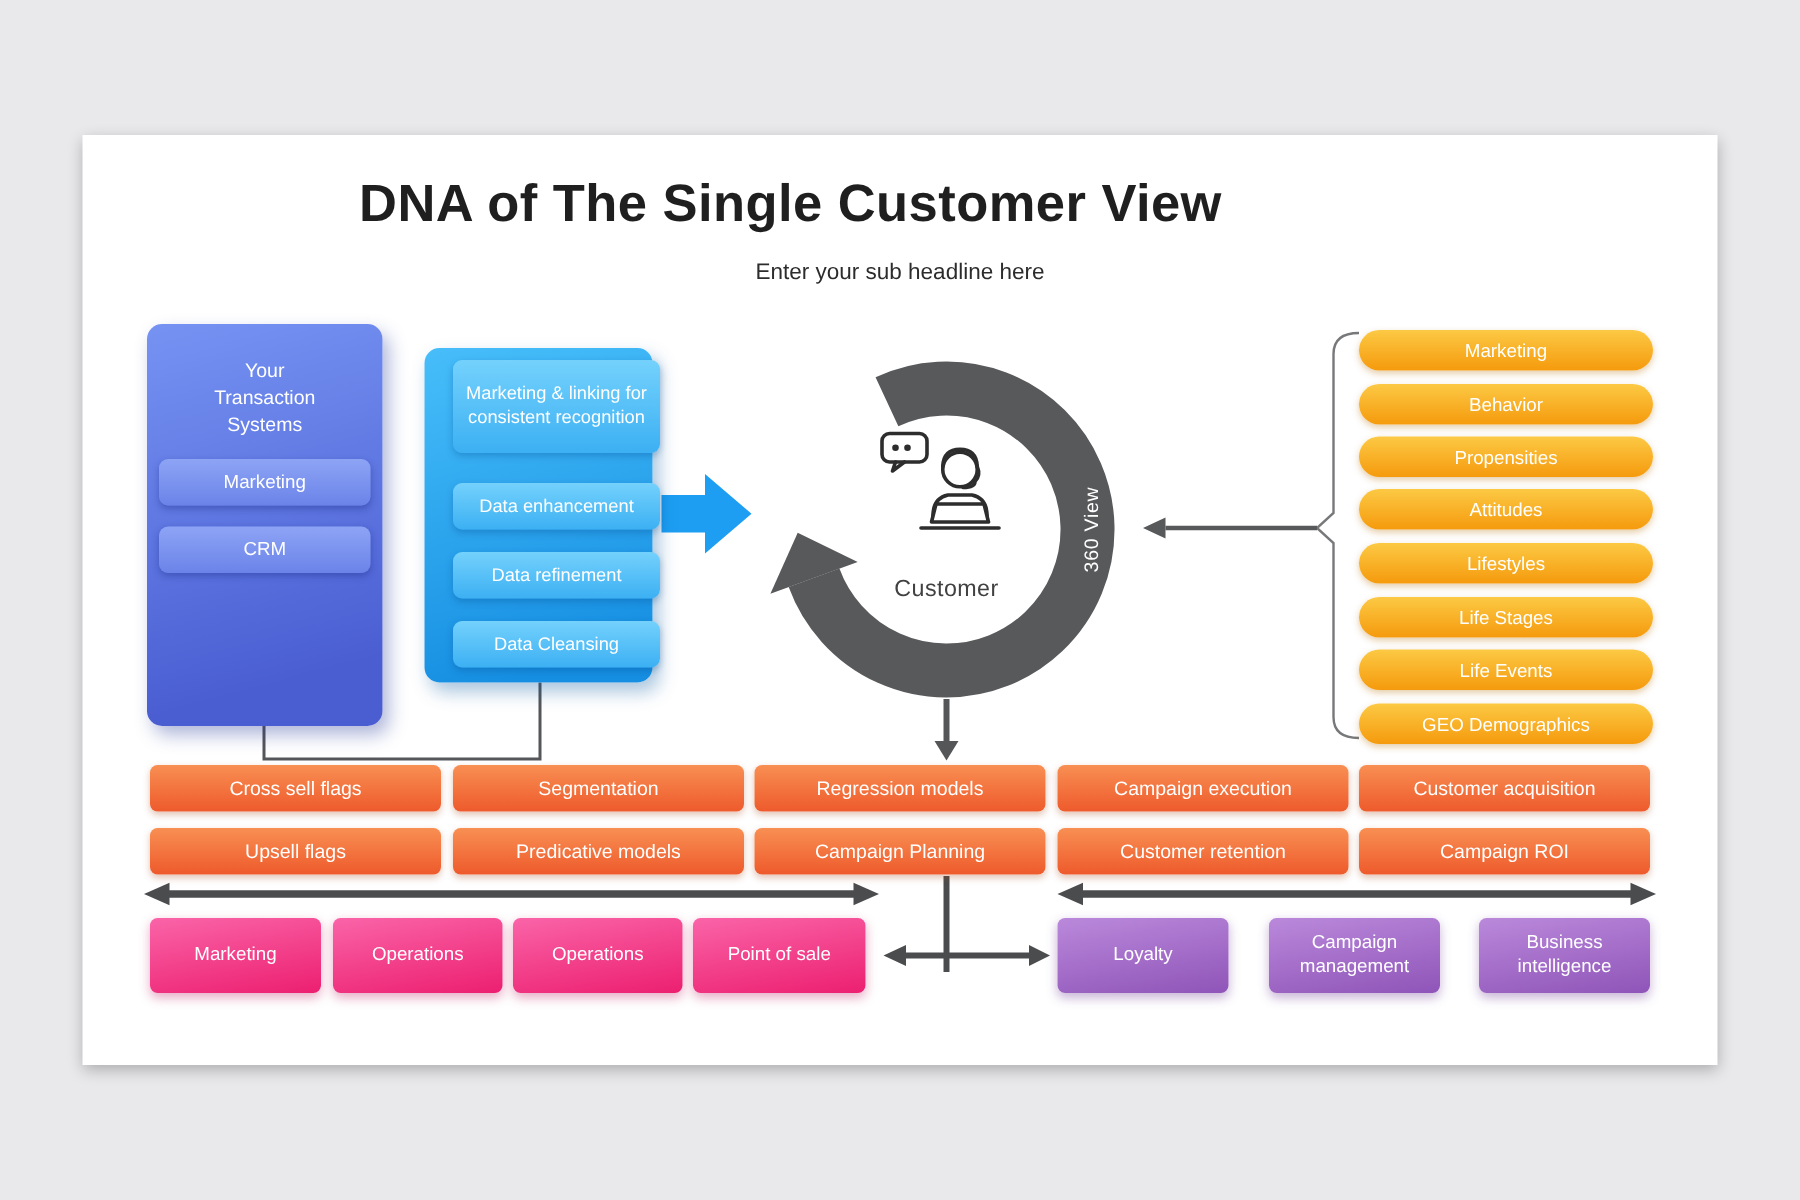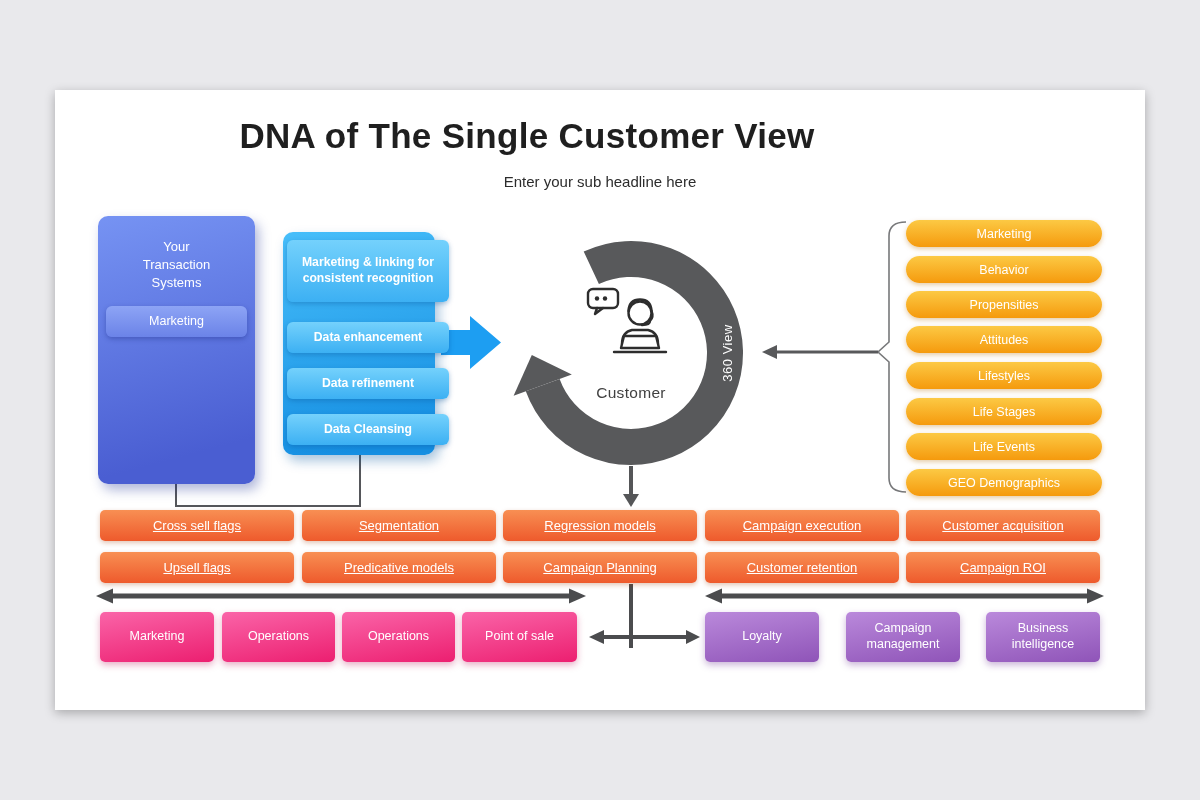--- a/index.html
+++ b/index.html
@@ -38,39 +38,38 @@
   .chip{
     position:absolute;border-radius:6px;color:#fff;
     display:flex;align-items:center;justify-content:center;text-align:center;line-height:1.3;
   }
   .blue-chip{
     left:8px;width:141px;height:31px;font-size:12.5px;
     background:linear-gradient(180deg,#8da4f5,#6b83e8);
     box-shadow:0 2px 5px rgba(20,35,120,.35);
   }
   .cyan-chip{
-    left:4px;width:162px;font-size:12.2px;
+    left:19px;width:138px;font-size:12.2px;
     background:linear-gradient(180deg,#74d1fc,#3cb0f3);
     box-shadow:0 2px 5px rgba(8,80,150,.35);
-    padding:0 6px;box-sizing:border-box;font-weight:bold;
+    padding:0 6px;box-sizing:border-box;
   }
   .pill{
     position:absolute;left:906px;width:196px;height:27px;border-radius:14px;
     background:linear-gradient(180deg,#fcc944,#f59a0d);
     color:#fff;font-size:12.5px;
     display:flex;align-items:center;justify-content:center;
     box-shadow:0 2px 5px rgba(180,110,0,.35);
   }
   .ob{
     position:absolute;width:194px;height:31px;border-radius:5px;
     background:linear-gradient(180deg,#f88f53,#ee5a2c);
     color:#fff;font-size:13px;
     display:flex;align-items:center;justify-content:center;
     box-shadow:0 2px 5px rgba(160,60,10,.3);
-    text-decoration:underline;
   }
   .bb{
     position:absolute;top:612px;height:50px;border-radius:5px;color:#fff;font-size:12.5px;
     display:flex;align-items:center;justify-content:center;text-align:center;line-height:1.25;
     padding:0 8px;box-sizing:border-box;
   }
   .bb.pink{background:linear-gradient(170deg,#fa64a8,#ec1f70);box-shadow:0 3px 7px rgba(190,20,90,.35);}
   .bb.purple{background:linear-gradient(170deg,#ba89db,#8f54b8);box-shadow:0 3px 7px rgba(100,40,140,.35);}
   .ring-label{
     position:absolute;left:668px;top:345px;width:120px;height:16px;
@@ -119,20 +118,21 @@
   <polygon points="589,637 604,630 604,644" fill="#4b4c4e"></polygon>
   <polygon points="700,637 686,630 686,644" fill="#4b4c4e"></polygon>
 </svg>
 
 <div class="title">DNA of The Single Customer View</div>
 <div class="subtitle">Enter your sub headline here</div>
 
 <div class="panel-blue">
   <div class="panel-title">Your Transaction Systems</div>
   <div class="chip blue-chip" style="top:90px">Marketing</div>
+  <div class="chip blue-chip" style="top:135px">CRM</div>
 </div>
 
 <div class="panel-cyan">
   <div class="chip cyan-chip" style="top:8px;height:62px">Marketing &amp; linking for consistent recognition</div>
   <div class="chip cyan-chip" style="top:90px;height:31px">Data enhancement</div>
   <div class="chip cyan-chip" style="top:136px;height:31px">Data refinement</div>
   <div class="chip cyan-chip" style="top:182px;height:31px">Data Cleansing</div>
 </div>
 
 <div class="ring-label">360 View</div>

